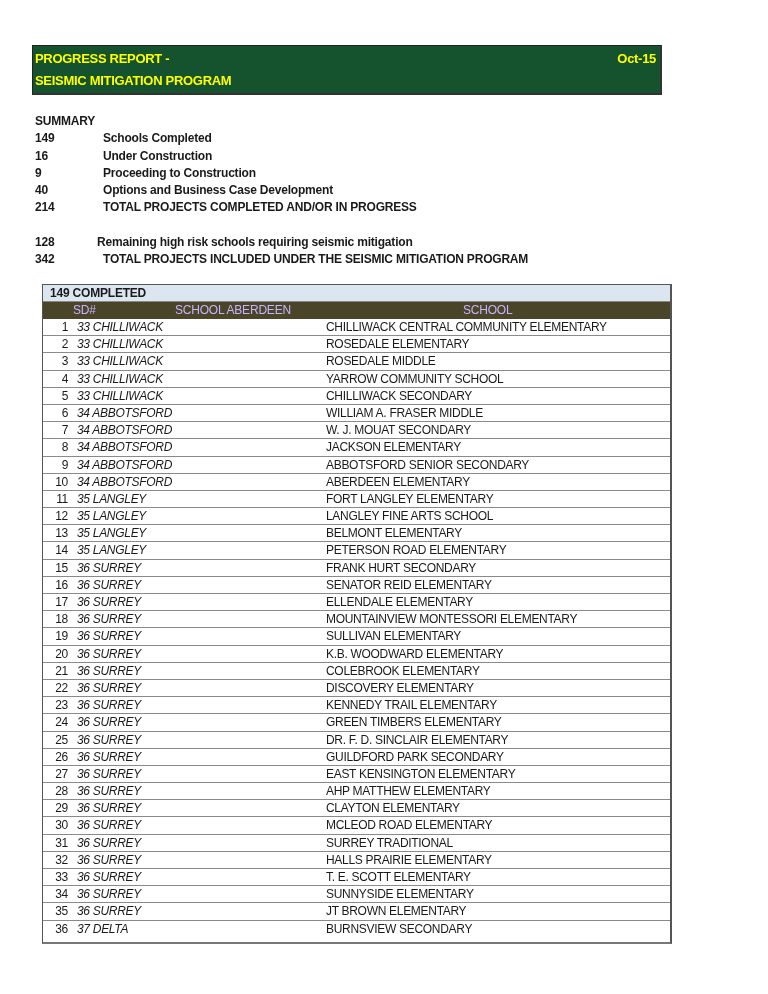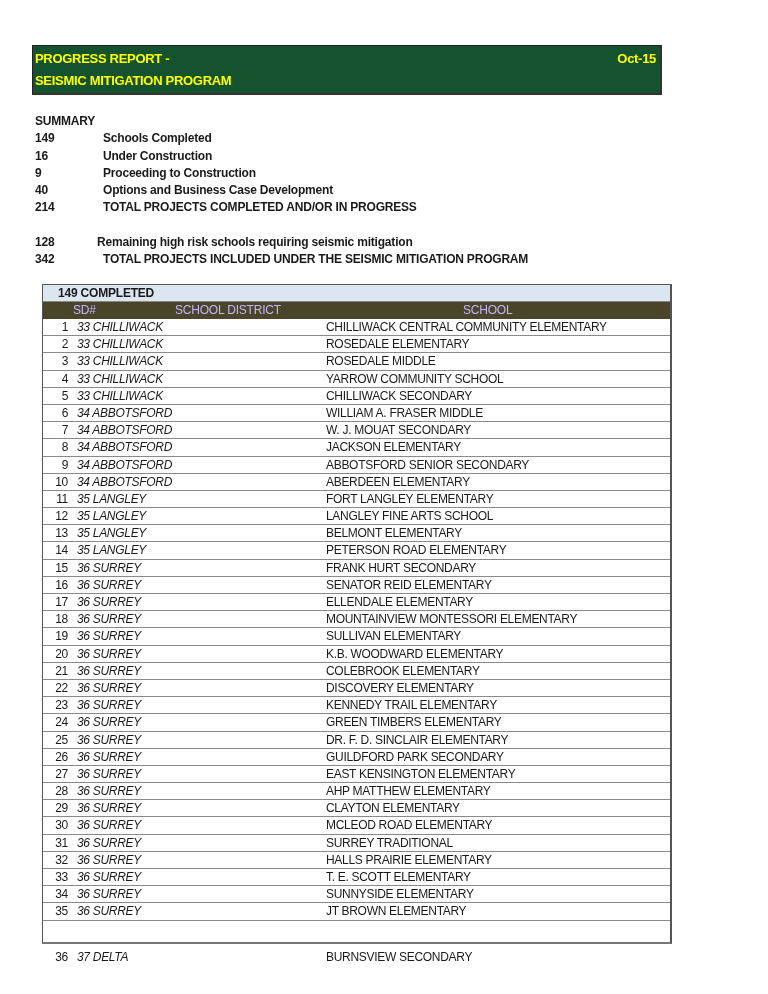--- a/index.html
+++ b/index.html
@@ -21,31 +21,31 @@
   .sum-num { position: absolute; width: 31px; text-align: left; left: 0; }
   .sum-label { position: absolute; left: 56px; white-space: nowrap; margin-left: 12px; }
   .sum-label.tight { left: 50px; }
 
   .table {
     position: absolute; left: 42px; top: 284px; width: 630px; height: 660px;
     border: 1px solid #555; border-right: 2px solid #555; border-bottom: 2px solid #777;
   }
   .table-group {
     height: 17px; background: #dce6f1; border-bottom: 1px solid #888;
-    font-size: 12px; font-weight: bold; line-height: 17px; padding-left: 15px; letter-spacing: -0.2px;
+    font-size: 12px; font-weight: bold; line-height: 17px; padding-left: 7px; letter-spacing: -0.2px;
   }
   .table-head {
     height: 17px; background: #4a4428; color: #c4b5fd; font-size: 12px; line-height: 17px; position: relative; letter-spacing: -0.2px;
   }
   .th { position: absolute; top: 0; }
   .row {
     height: 17.2px; position: relative; font-size: 12px; line-height: 17px;
     border-bottom: 1px solid #8a8a8a; letter-spacing: -0.3px;
   }
-  .row:last-child { border-bottom: none; margin-top: 28px; }
+  .row:last-child { border-bottom: none; }
   .c-num { position: absolute; left: 0; width: 25px; text-align: right; }
   .c-district { position: absolute; left: 34px; white-space: nowrap; font-style: italic; }
   .c-school { position: absolute; left: 283px; white-space: nowrap; }
 </style>
 </head>
 <body>
 
 <div class="title-box">
   <span class="title-line1">PROGRESS REPORT -</span>
   <span class="title-line2">SEISMIC MITIGATION PROGRAM</span>
@@ -83,21 +83,21 @@
   <div class="sum-row" style="top:138px">
     <span class="sum-num">342</span>
     <span class="sum-label">TOTAL PROJECTS INCLUDED UNDER THE SEISMIC MITIGATION PROGRAM</span>
   </div>
 </div>
 
 <div class="table">
   <div class="table-group">149 COMPLETED</div>
   <div class="table-head">
     <span class="th" style="left:30px">SD#</span>
-    <span class="th" style="left:132px">SCHOOL DISTRICT</span>
+    <span class="th" style="left:132px">SCHOOL ABERDEEN</span>
     <span class="th" style="left:420px">SCHOOL</span>
   </div>
   <div id="rows">
       <div class="row">
         <span class="c-num">1</span>
         <span class="c-district">33 CHILLIWACK</span>
         <span class="c-school">CHILLIWACK CENTRAL COMMUNITY ELEMENTARY</span>
       </div>
       <div class="row">
         <span class="c-num">2</span>

